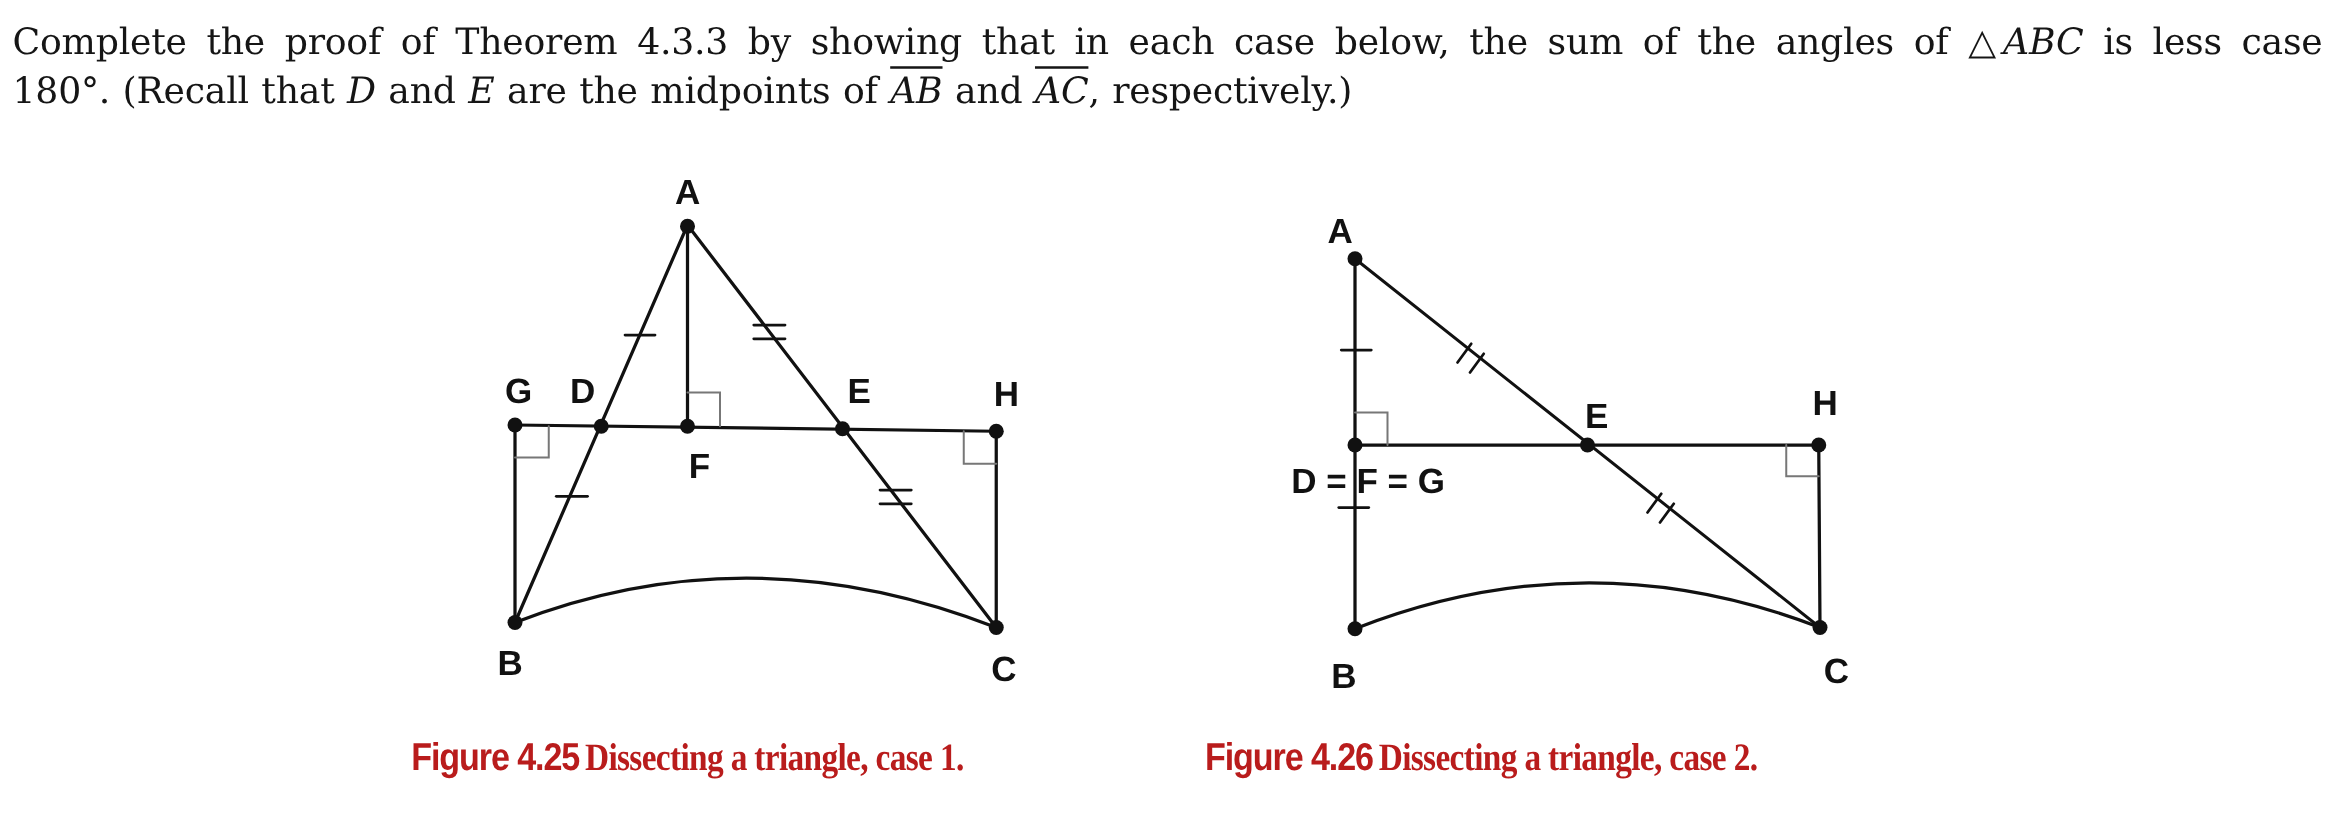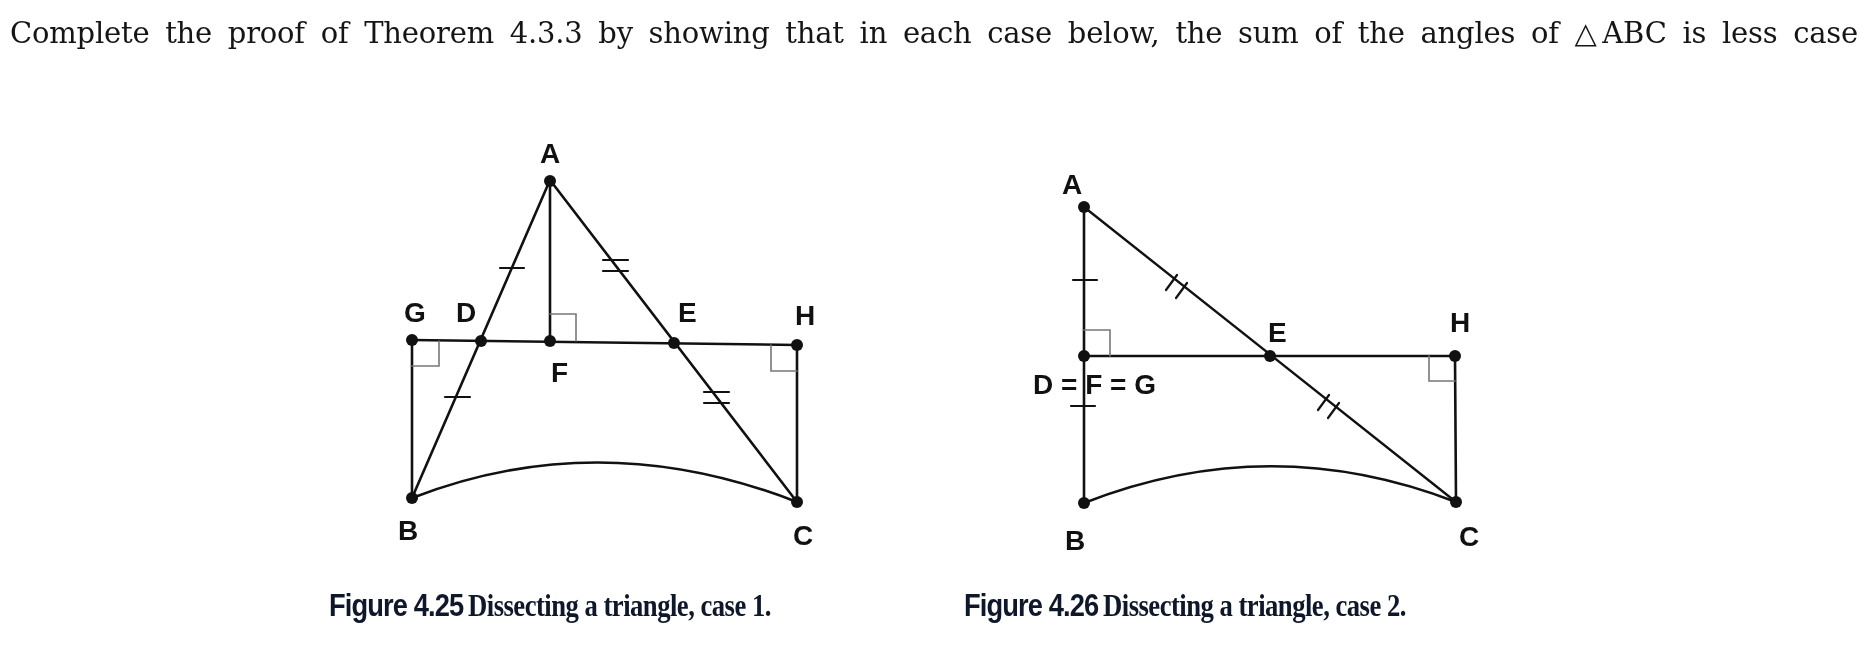--- a/index.html
+++ b/index.html
@@ -21,35 +21,35 @@
     width: 1850px;
     font-family: "DejaVu Serif", "Liberation Serif", serif;
     font-size: 29px;
     line-height: 39px;
     letter-spacing: -0.2px;
     word-spacing: 1px;
     color: #151515;
   }
   .problem .line { white-space: nowrap; display: block; }
   .problem .line1 { text-align: justify; text-align-last: justify; width: 1848px; }
-  .math { }
+  .math { font-style: italic; }
   .ovl { text-decoration: overline; text-decoration-thickness: 2px; font-style: italic; }
   .tri { font-style: normal; }
 
   .figure-svg {
     position: absolute;
     left: 0;
     top: 0;
   }
   .caption {
     position: absolute;
     top: 588px;
     font-family: "Liberation Serif", "DejaVu Serif", serif;
     font-size: 31px;
-    color: #0f172a;
+    color: #b91c1c;
     white-space: nowrap;
     letter-spacing: -0.6px;
   }
   .caption .fig-label {
     font-family: "Liberation Sans", "DejaVu Sans", sans-serif;
     font-weight: bold;
     font-size: 31px;
     letter-spacing: -1px;
     transform: scaleX(0.88);
     display: inline-block;
@@ -76,20 +76,21 @@
     font-weight: bold;
     font-size: 28px;
     fill: #111111;
   }
 </style>
 </head>
 <body>
 
 <div class="problem">
   <span class="line line1"><span>Complete the proof of Theorem 4.3.3 by showing that in each case below, the sum of the angles of </span><span class="tri">△</span><span class="math">ABC</span><span> is less case</span></span>
+  <span class="line line2"><span>180°. (Recall that </span><span class="math">D</span><span> and </span><span class="math">E</span><span> are the midpoints of </span><span class="ovl">AB</span><span> and </span><span class="ovl">AC</span><span>, respectively.)</span></span>
 </div>
 
 <svg class="figure-svg" width="1868" height="650" viewBox="0 0 1868 650">
 
   <g stroke="#111111" fill="none" stroke-linecap="round">
 
     <line x1="412" y1="340" x2="797" y2="345" stroke-width="2.6"></line>
 
     <line x1="550" y1="180" x2="412" y2="498" stroke-width="2.6"></line>
 

